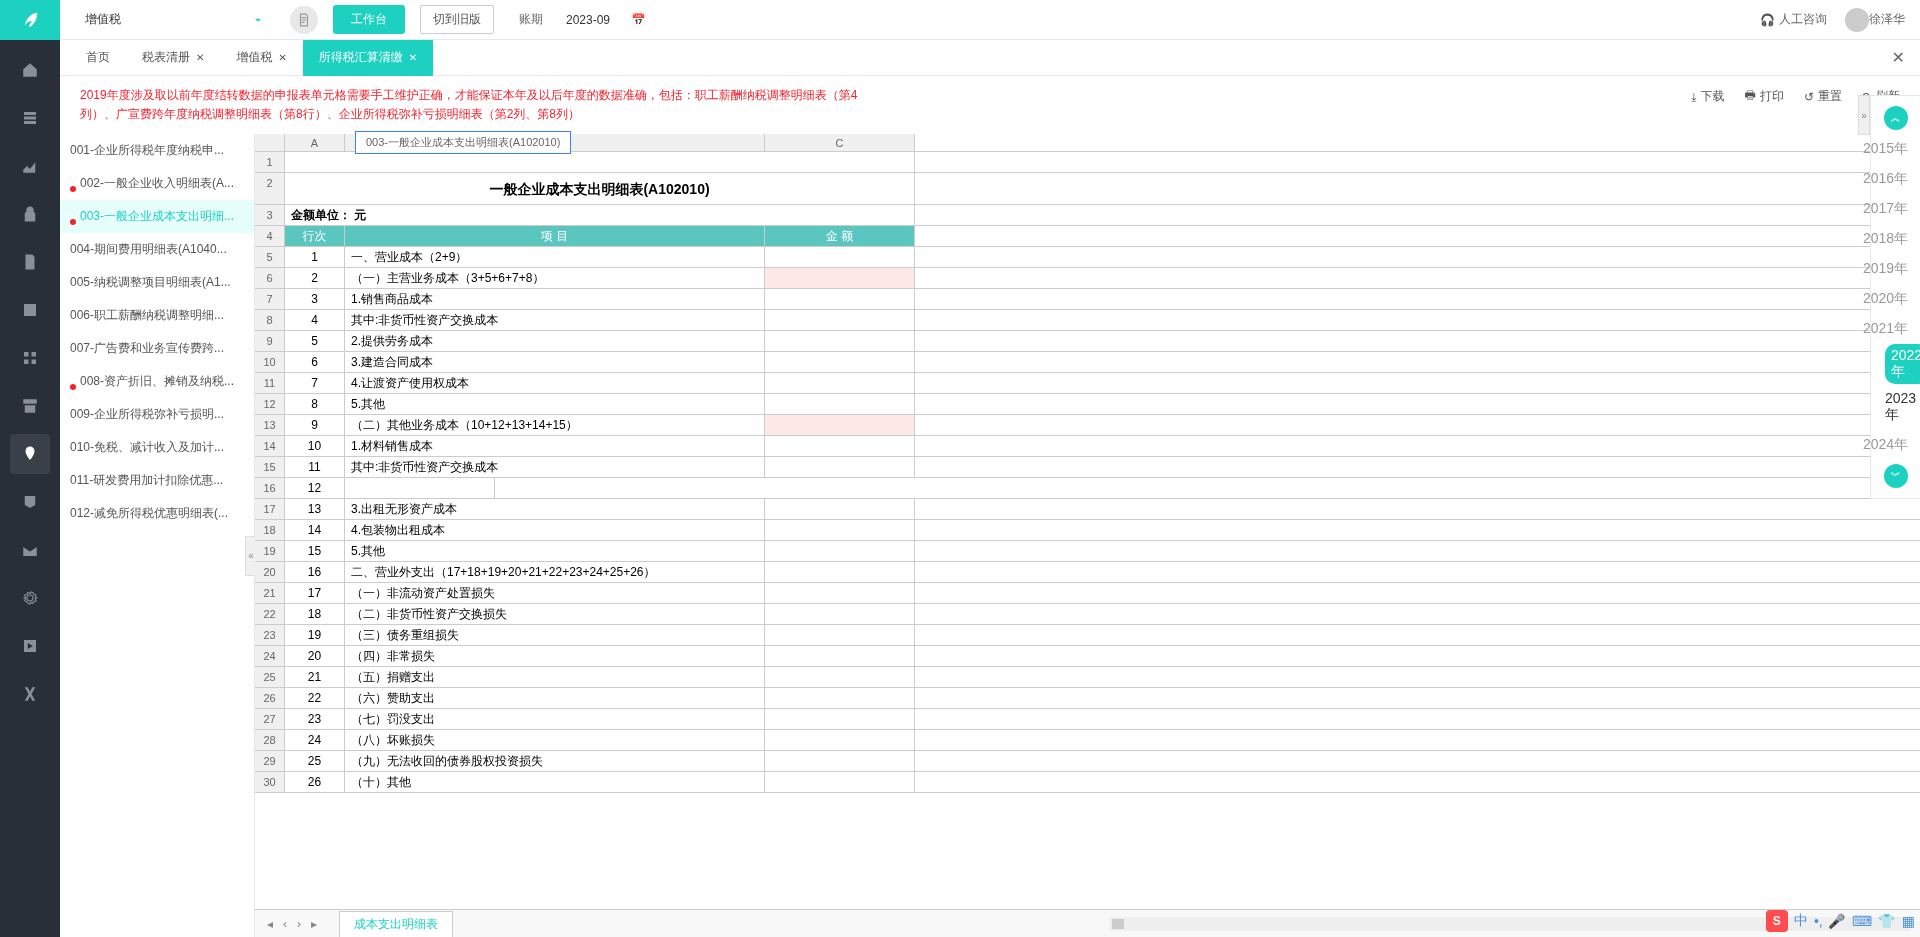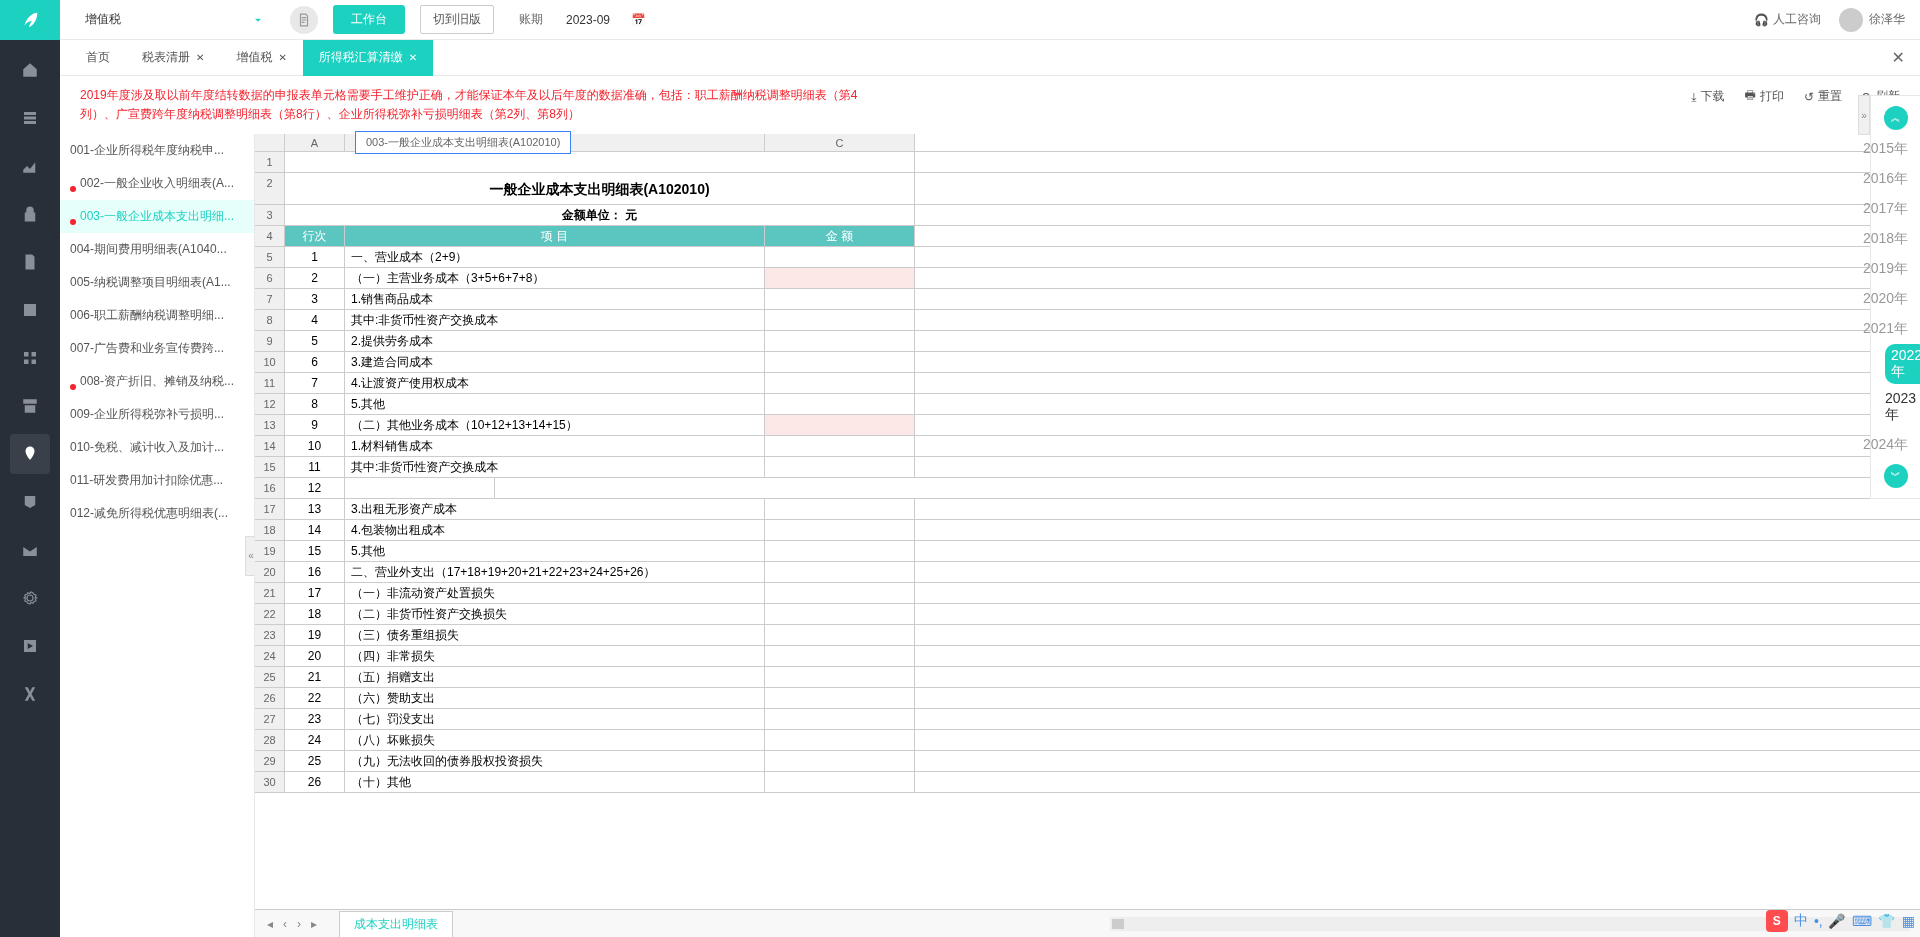--- a/index.html
+++ b/index.html
@@ -12,21 +12,21 @@
 .dropdown-main span{color:#333;}
 .dropdown-main svg{fill:#1dd1c1;}
 .icon-btn{width:28px;height:28px;border-radius:50%;background:#e8e8e8;display:flex;align-items:center;justify-content:center;cursor:pointer;}
 .btn-primary{background:#1dd1c1;color:#fff;border:none;padding:6px 18px;border-radius:3px;cursor:pointer;}
 .btn-outline{border:1px solid #ccc;background:#fff;padding:5px 12px;border-radius:2px;cursor:pointer;color:#555;}
 .period-label{color:#666;margin-left:10px;}
 .period-val{color:#333;margin-left:8px;}
 .cal-icon{color:#1dd1c1;margin-left:6px;}
 .topbar-right{margin-left:auto;display:flex;align-items:center;gap:18px;color:#666;}
 .topbar-right .item{display:flex;align-items:center;gap:4px;cursor:pointer;}
-.user{display:flex;align-items:center;gap:6px;}
+.user{display:flex;align-items:center;}
 .avatar{width:24px;height:24px;border-radius:50%;background:#ccc;}
 
 .sidebar{position:absolute;left:0;top:40px;bottom:0;width:60px;background:#292f38;display:flex;flex-direction:column;align-items:center;padding-top:10px;gap:8px;}
 .sidebar .s-item{width:40px;height:40px;display:flex;align-items:center;justify-content:center;cursor:pointer;border-radius:4px;color:#8a9099;}
 .sidebar .s-item.active{background:#3a4049;color:#fff;}
 .sidebar .s-item svg{fill:currentColor;}
 
 .main{position:absolute;left:60px;top:40px;right:0;bottom:0;background:#fff;display:flex;flex-direction:column;}
 .tabs{height:36px;display:flex;align-items:center;border-bottom:1px solid #e8e8e8;padding-left:10px;}
 .tab{padding:0 16px;height:36px;display:flex;align-items:center;gap:6px;cursor:pointer;color:#555;position:relative;}
@@ -56,21 +56,21 @@
 .col-h.c{width:150px;}
 .sheet-body{flex:1;overflow:auto;}
 .row{display:flex;height:21px;border-bottom:1px solid #ccc;}
 .row-h{width:30px;background:#f0f0f0;border-right:1px solid #ccc;text-align:center;color:#666;font-size:11px;line-height:21px;}
 .cell{border-right:1px solid #ccc;padding:0 6px;line-height:21px;overflow:hidden;}
 .cell.a{width:60px;text-align:center;}
 .cell.b{width:420px;}
 .cell.c{width:150px;text-align:right;}
 .title-row .cell{text-align:center;font-weight:bold;font-size:14px;}
 .header-row .cell{background:#5bc5c0;color:#fff;font-weight:normal;text-align:center;}
-.unit-row .cell{text-align:center;font-weight:bold;}
+.unit-row .cell{text-align:left;font-weight:bold;}
 .breadcrumb{position:absolute;left:295px;top:55px;background:#fff;border:1px solid #3b82f6;padding:3px 10px;font-size:11px;color:#666;z-index:10;}
 .pink{background:#fde8e8;}
 
 .sheet-tabs{height:28px;border-top:1px solid #ccc;display:flex;align-items:center;background:#f8f8f8;}
 .sheet-nav{display:flex;gap:2px;padding:0 8px;}
 .sheet-nav span{cursor:pointer;color:#888;padding:0 4px;}
 .sheet-tab{padding:4px 14px;background:#fff;border:1px solid #ccc;border-bottom:none;color:#1dd1c1;cursor:pointer;margin-left:10px;}
 .sheet-scroll{margin-left:auto;flex:1;max-width:800px;height:14px;background:#eee;margin-right:10px;position:relative;}
 .sheet-scroll::before{content:"";position:absolute;left:2px;top:2px;width:12px;height:10px;background:#ccc;}
 

